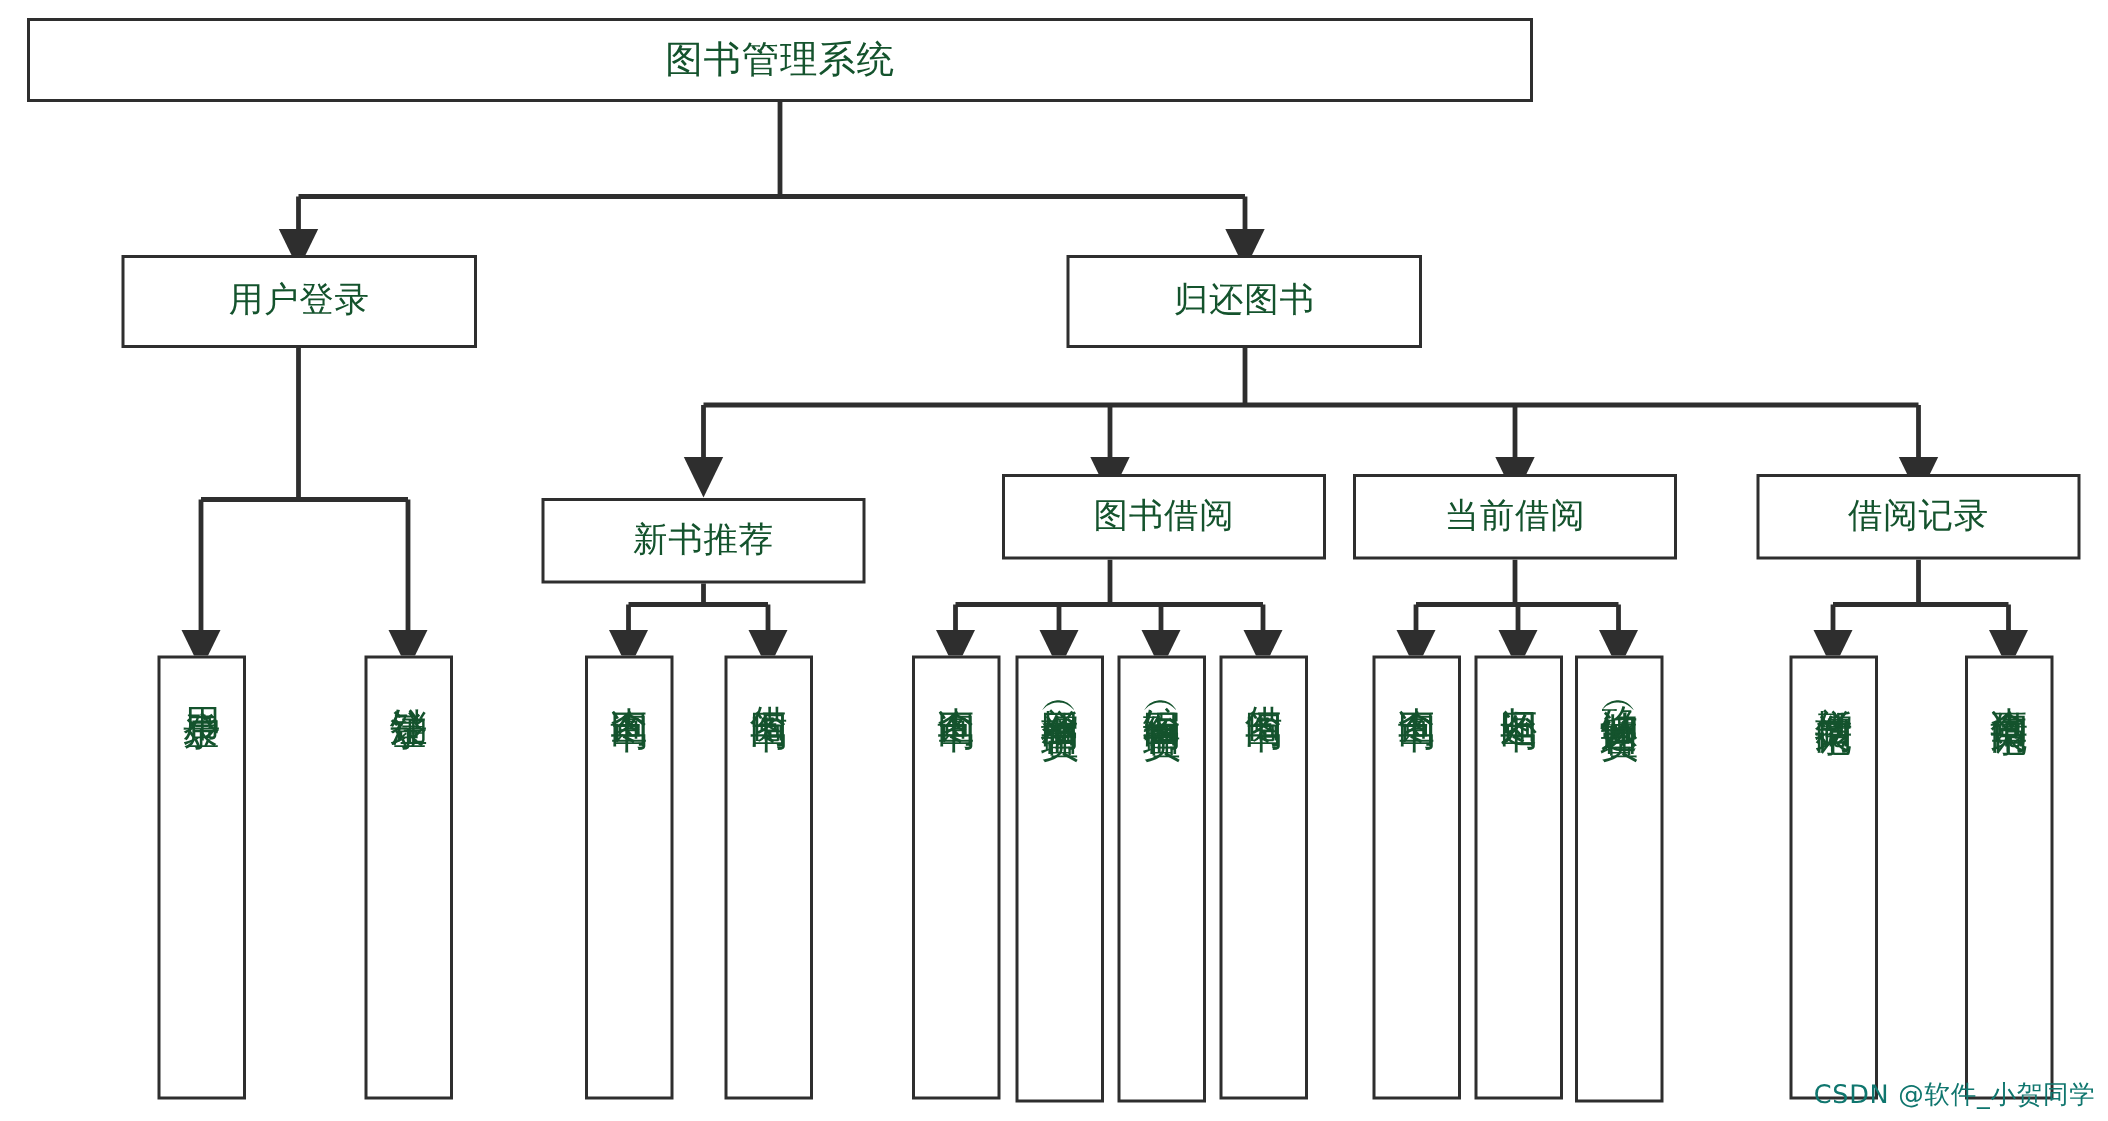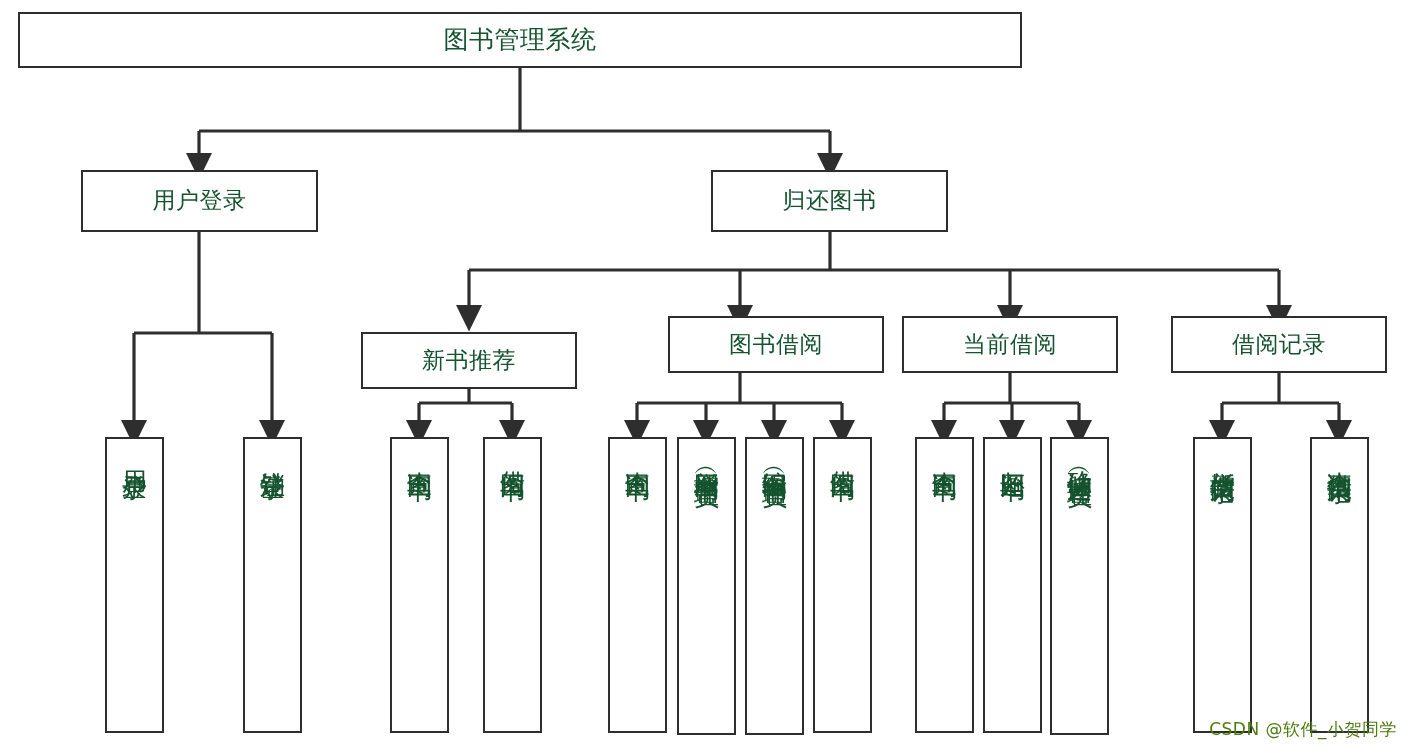--- a/index.html
+++ b/index.html
@@ -61,21 +61,21 @@
     font-size: 25px;
     line-height: 1.0;
     letter-spacing: 2px;
     white-space: nowrap;
   }
   .watermark {
     position: absolute;
     right: 8px;
     bottom: 6px;
     font-size: 17px;
-    color: #4d7c0f;
+    color: #0f766e;
     letter-spacing: 0.5px;
     z-index: 6;
     user-select: none;
   }
 </style>
 </head>
 <body>
 
 <div id="diagram-root">
 

